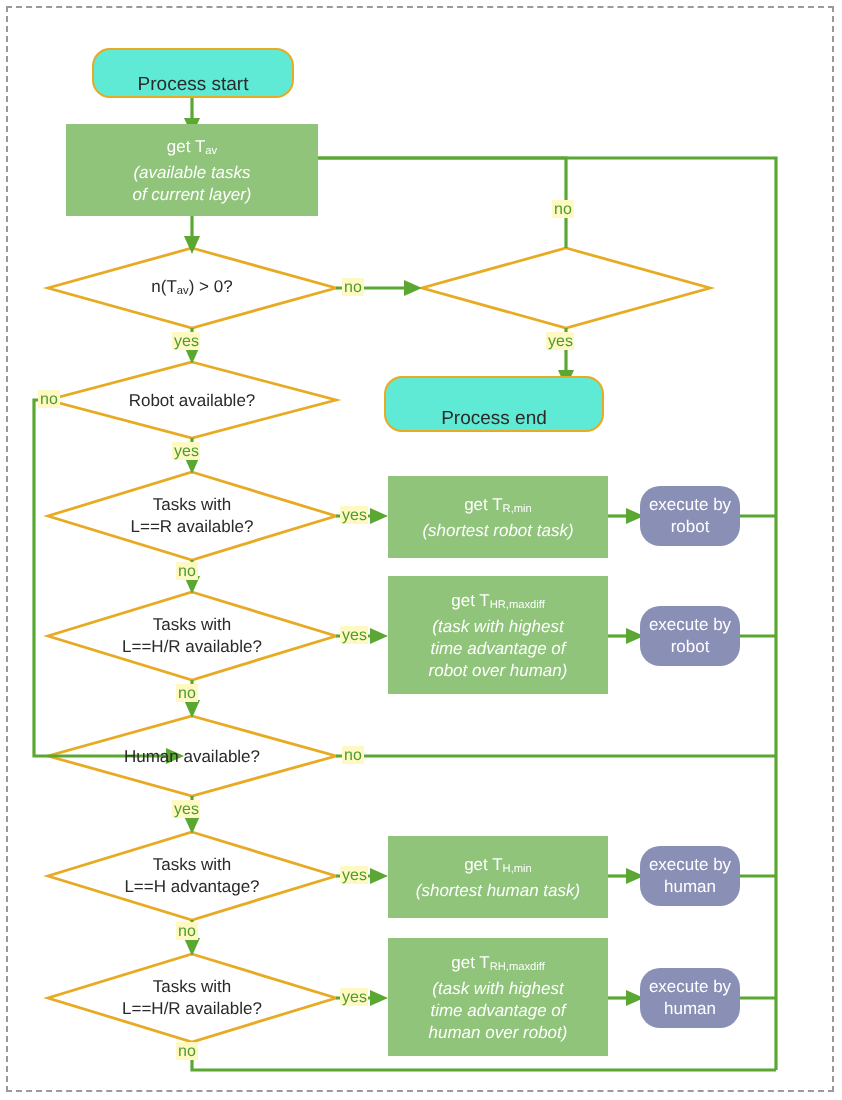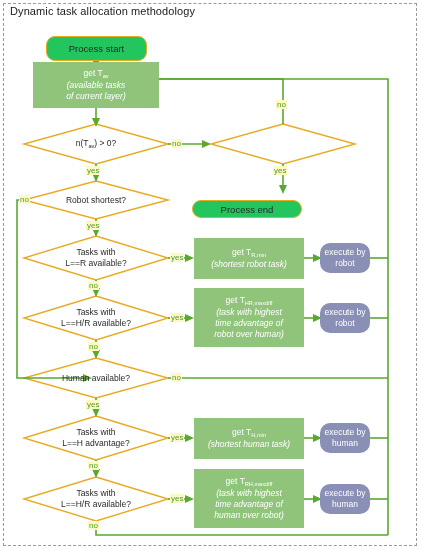--- a/index.html
+++ b/index.html
@@ -32,25 +32,24 @@
     letter-spacing:0.1px;
     white-space:nowrap;
   }
 
   
   .node{position:absolute;box-sizing:border-box;}
 
   .terminator{
     border:1.4px solid #e8aa22;
     border-radius:9px;
-    background:#22c55e;
-    display:flex;align-items:center;justify-content:center;
+    background:#5eead4;
+    display:flex;align-items:flex-end;justify-content:center;
     font-size:9.5px;
     color:#2a2a2a;
-    margin-top:12px;
   }
 
   .process{
     background:#8fc47a;
     display:flex;flex-direction:column;
     align-items:center;justify-content:center;
     color:#ffffff;
     font-size:8.5px;
     line-height:11px;
     text-align:center;
@@ -91,21 +90,20 @@
     line-height:9px;
     white-space:nowrap;
   }
 </style>
 </head>
 <body>
 
 <div id="canvas">
   <div class="frame"></div>
 
-  <div class="title">Dynamic task allocation methodology</div>
 
   <svg width="421" height="550" style="position:absolute;left:0;top:0;">
     <g fill="#ffffff" stroke="#e8aa22" stroke-width="1.4">
       <polygon points="96,124 168,144 96,164 24,144"></polygon>
       <polygon points="283,124 355,144 283,164 211,144"></polygon>
       <polygon points="96,181 168,200 96,219 24,200"></polygon>
       <polygon points="96,236 168,258 96,280 24,258"></polygon>
       <polygon points="96,296 168,318 96,340 24,318"></polygon>
       <polygon points="96,358 168,378 96,398 24,378"></polygon>
       <polygon points="96,416 168,438 96,460 24,438"></polygon>
@@ -184,21 +182,21 @@
       <polygon points="322,438 313,434 313,442"></polygon>
       <polygon points="322,499 313,495 313,503"></polygon>
       <polygon points="148,79 157,75 157,83"></polygon>
     </g>
   </svg>
 
   <div class="node terminator" style="left:46px;top:24px;width:101px;height:25px;">
     <span>Process start</span>
   </div>
 
-  <div class="node terminator" style="left:192px;top:188px;width:110px;height:18px;">
+  <div class="node terminator" style="left:192px;top:188px;width:110px;height:28px;">
     <span>Process end</span>
   </div>
 
   <div class="node process" style="left:33px;top:62px;width:126px;height:46px;">
     <div class="hdr"><span>get T</span><sub>av</sub></div>
     <div class="ital">(available tasks</div>
     <div class="ital">of current layer)</div>
   </div>
 
   <div class="node process" style="left:194px;top:238px;width:110px;height:41px;">
@@ -244,21 +242,21 @@
     <div>execute by</div>
     <div>human</div>
   </div>
 
   <div class="diamond-label" style="left:40px;top:134px;width:112px;height:20px;">
     <div><span>n(T</span><sub>av</sub><span>) &gt; 0?</span></div>
   </div>
 
 
   <div class="diamond-label" style="left:40px;top:190px;width:112px;height:20px;">
-    <div>Robot shortest?</div>
+    <div>Robot available?</div>
   </div>
 
   <div class="diamond-label" style="left:32px;top:246px;width:128px;height:24px;">
     <div>Tasks with</div>
     <div>L==R available?</div>
   </div>
 
   <div class="diamond-label" style="left:28px;top:306px;width:136px;height:24px;">
     <div>Tasks with</div>
     <div>L==H/R available?</div>

